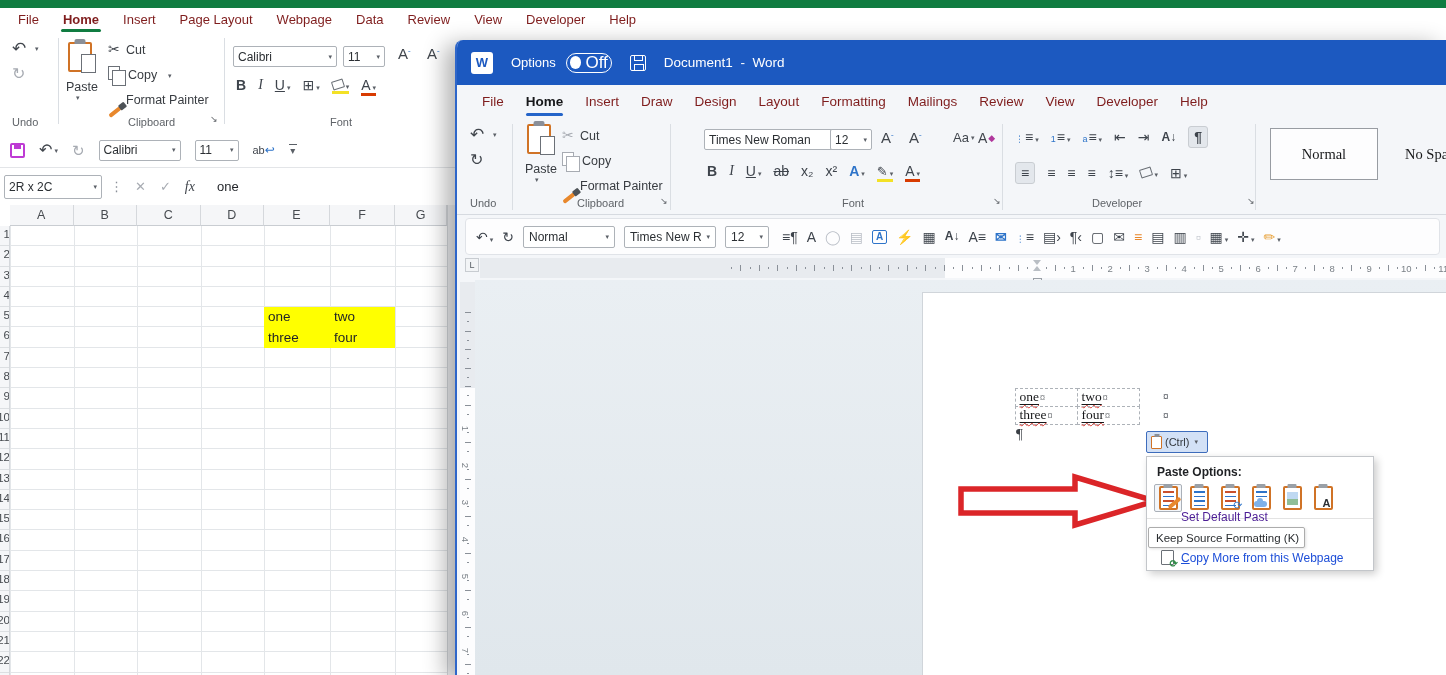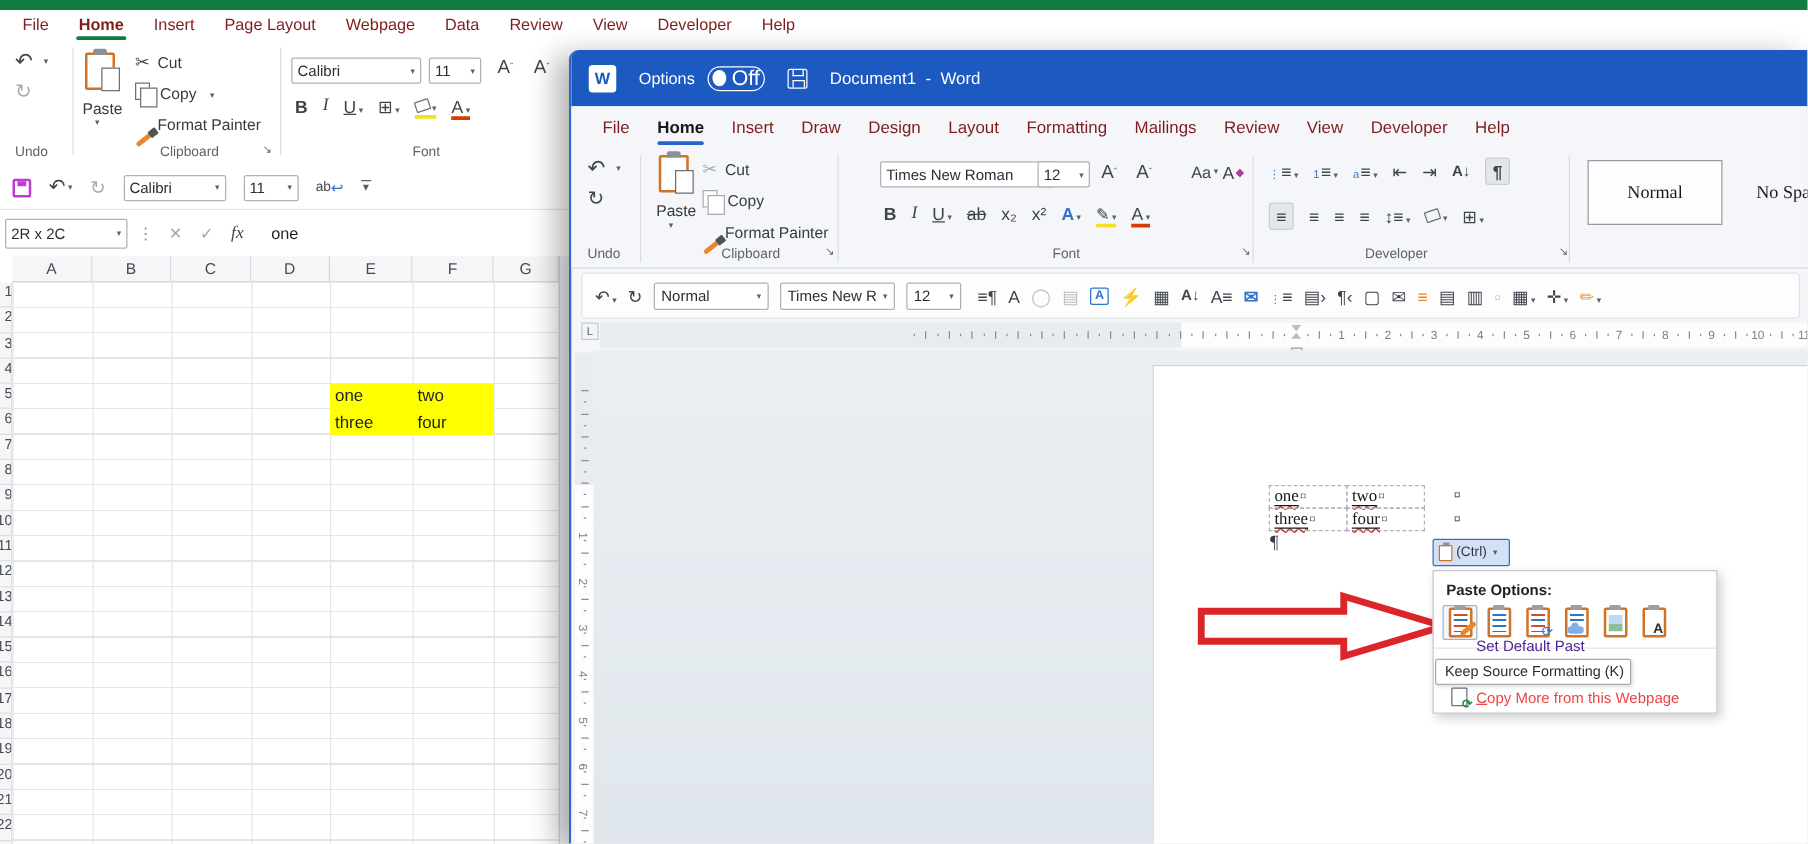--- a/index.html
+++ b/index.html
@@ -120,21 +120,21 @@
   .pcloud{position:absolute;left:0px;bottom:1px;width:13px;height:6px;background:#7FB1E8;border-radius:4px}
   .pcloud::after{content:"";position:absolute;left:3px;top:-3px;width:6px;height:6px;background:#7FB1E8;border-radius:50%}
   .ppic{position:absolute;inset:4px 2px 3px 2px;background:linear-gradient(180deg,#BFD9F2 55%,#8FBE97 55%)}
   .pA{position:absolute;right:0px;bottom:-1px;font-weight:bold;font-size:11px;color:#2B2F33;font-family:"Liberation Sans",sans-serif}
   #pp-sep{position:absolute;left:0;right:0;top:61px;height:1px;background:#E3E3E3}
   #pp-default{position:absolute;left:34px;top:53px;font-size:12px;color:#4c1d95;white-space:nowrap}
   #pp-tooltip{position:absolute;left:1px;top:70px;width:157px;height:21px;background:#fff;border:1px solid #ACACAC;border-radius:2px;box-shadow:1px 1px 3px rgba(0,0,0,.12);font-size:11.5px;color:#2A2D30;display:flex;align-items:center;padding-left:7px;z-index:5}
   #pp-copymore{position:absolute;left:14px;top:93px;display:flex;align-items:center;gap:7px}
   .page-refresh{width:13px;height:15px;border:1.5px solid #6B7077;border-radius:1px;position:relative;background:#fff}
   .page-refresh::after{content:"⟳";position:absolute;right:-5px;bottom:-5px;color:#2E8B46;font-size:10px;font-weight:bold}
-  #pp-copymore .lbl{font-size:12px;color:#ef4444}
+  #pp-copymore .lbl{font-size:12px;color:#1d4ed8}
   #pp-copymore .lbl b{font-weight:normal;text-decoration:underline}
   
   #red-arrow{position:absolute;left:480px;top:193px}
 </style>
 </head>
 <body>
 
 <div id="excel">
   <div id="xl-topbar"></div>
   <div id="xl-menubar">

